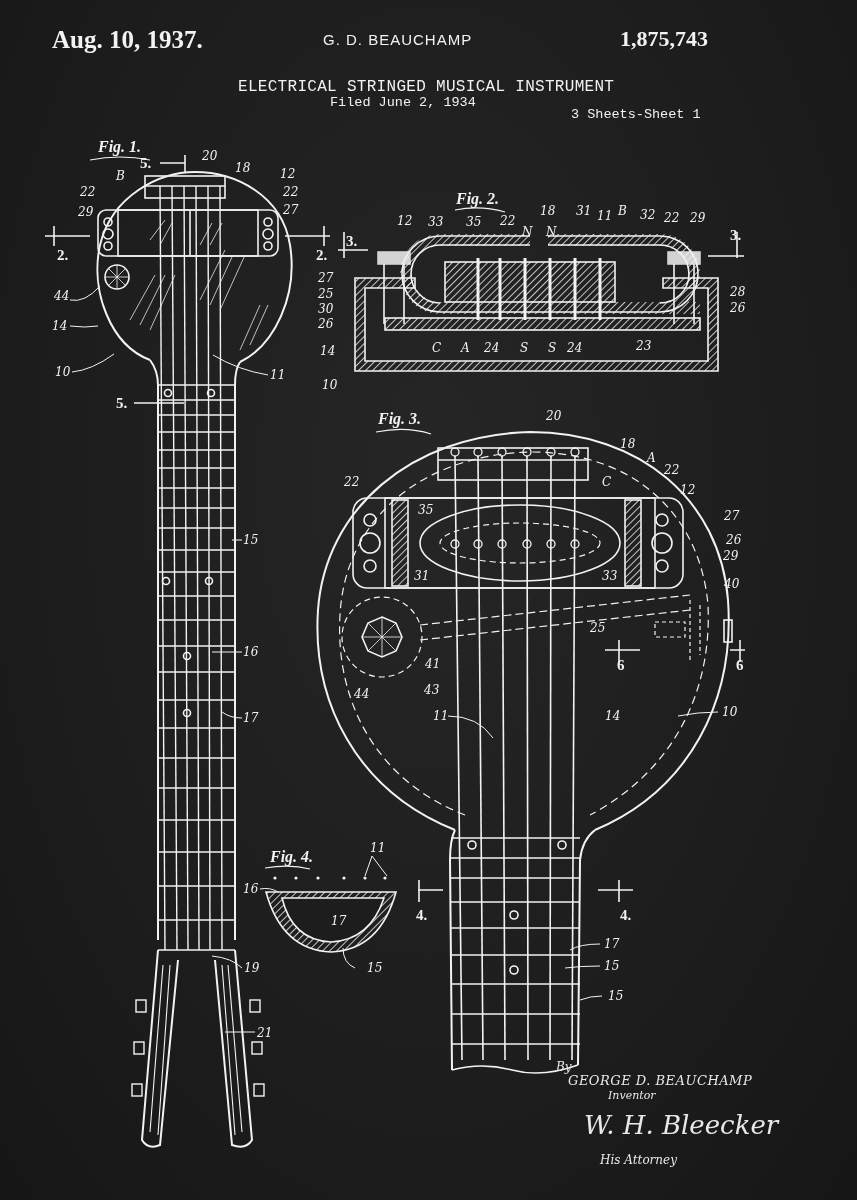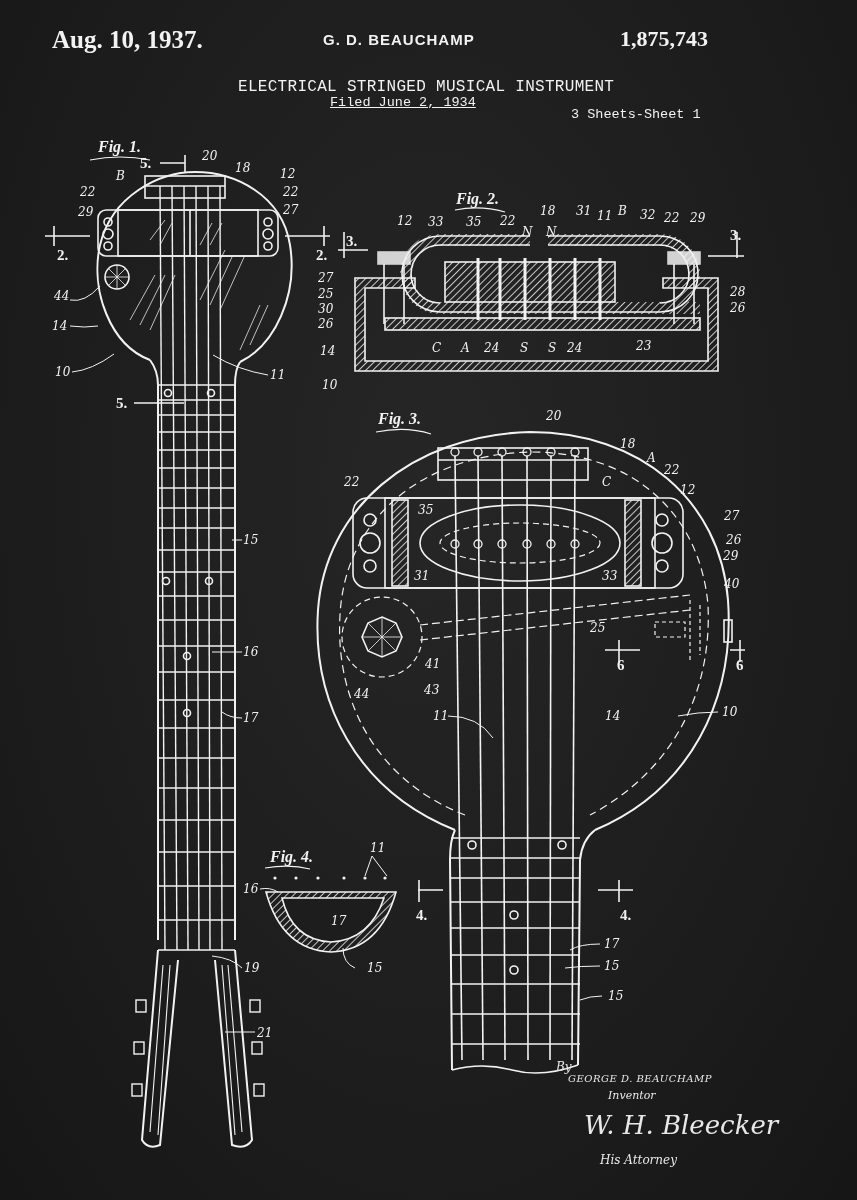--- a/index.html
+++ b/index.html
@@ -2,24 +2,24 @@
 <html><head>
 <meta charset="utf-8">
 <style>
   html,body{margin:0;padding:0;}
   body{width:857px;height:1200px;background:#1c1c1c;overflow:hidden;position:relative;
        font-family:"Liberation Serif",serif;color:#f2f2f2;}
   .sheet{position:absolute;left:0;top:0;width:857px;height:1200px;
          background:radial-gradient(ellipse at 50% 40%,#262626 0%,#1d1d1d 60%,#161616 100%);}
   .hdr{position:absolute;white-space:nowrap;}
   .date{left:52px;top:26px;font-size:25px;font-weight:bold;font-family:Liberation Serif, serif;}
-  .inventor{left:323px;top:31px;font-size:15px;font-weight:bold;font-family:"Liberation Sans",sans-serif;letter-spacing:1px;}
+  .inventor{left:323px;top:31px;font-size:15px;font-weight:normal;font-family:"Liberation Sans",sans-serif;letter-spacing:1px;}
   .patno{left:620px;top:26px;font-size:22px;font-weight:bold;font-family:"Liberation Serif",serif;}
   .title{left:238px;top:78px;font-size:16px;font-family:"Liberation Mono",monospace;letter-spacing:0.3px;}
-  .filed{left:330px;top:95px;font-size:13.5px;font-family:"Liberation Mono",monospace;text-decoration:underline;}
+  .filed{left:330px;top:95px;font-size:13.5px;font-family:"Liberation Mono",monospace;}
   .sheets{left:571px;top:95px;font-size:13.5px;font-family:"Liberation Mono",monospace;margin-top:12px;}
   svg{position:absolute;left:0;top:0;}
   .lbl{font-family:"DejaVu Serif",serif;font-style:italic;fill:#f2f2f2;font-size:12px;}
   .figlbl{font-family:"Liberation Serif",serif;font-style:italic;font-weight:bold;fill:#f2f2f2;font-size:16px;}
   .sec{font-family:"Liberation Serif",serif;font-weight:bold;fill:#f2f2f2;font-size:15px;}
   .sig{position:absolute;font-family:"DejaVu Serif",serif;font-style:italic;color:#e8e8e8;white-space:nowrap;}
 </style>
 </head>
 <body>
 
@@ -347,16 +347,16 @@
       <text x="370" y="852">11</text>
       <text x="243" y="893">16</text>
       <text x="331" y="925">17</text>
       <text x="367" y="972">15</text>
     </g>
     <path d="M260 889 q10 -2 18 3 M355 968 q-12 -5 -12 -20 M372 856 l-7 20 M372 856 l15 20" stroke-width="1"></path>
   </g>
 </svg>
 
 <div class="sig" style="left:608px;top:1056px;font-size:11px;margin-top:33px;">Inventor</div>
-<div class="sig" style="left:568px;top:1073px;font-size:10px;letter-spacing:0.5px;">GEORGE D. BEAUCHAMP</div>
+<div class="sig" style="left:568px;top:1073px;font-size:13px;letter-spacing:0.5px;">GEORGE D. BEAUCHAMP</div>
 <div class="sig" style="left:556px;top:1028px;font-size:12px;margin-top:32px;">By</div>
 <div class="sig" style="left:560px;top:1110px;font-size:26px;margin-left:24px;">W. H. Bleecker</div>
 <div class="sig" style="left:600px;top:1153px;font-size:12px;font-style:italic;">His Attorney</div>
 
 </body></html>

